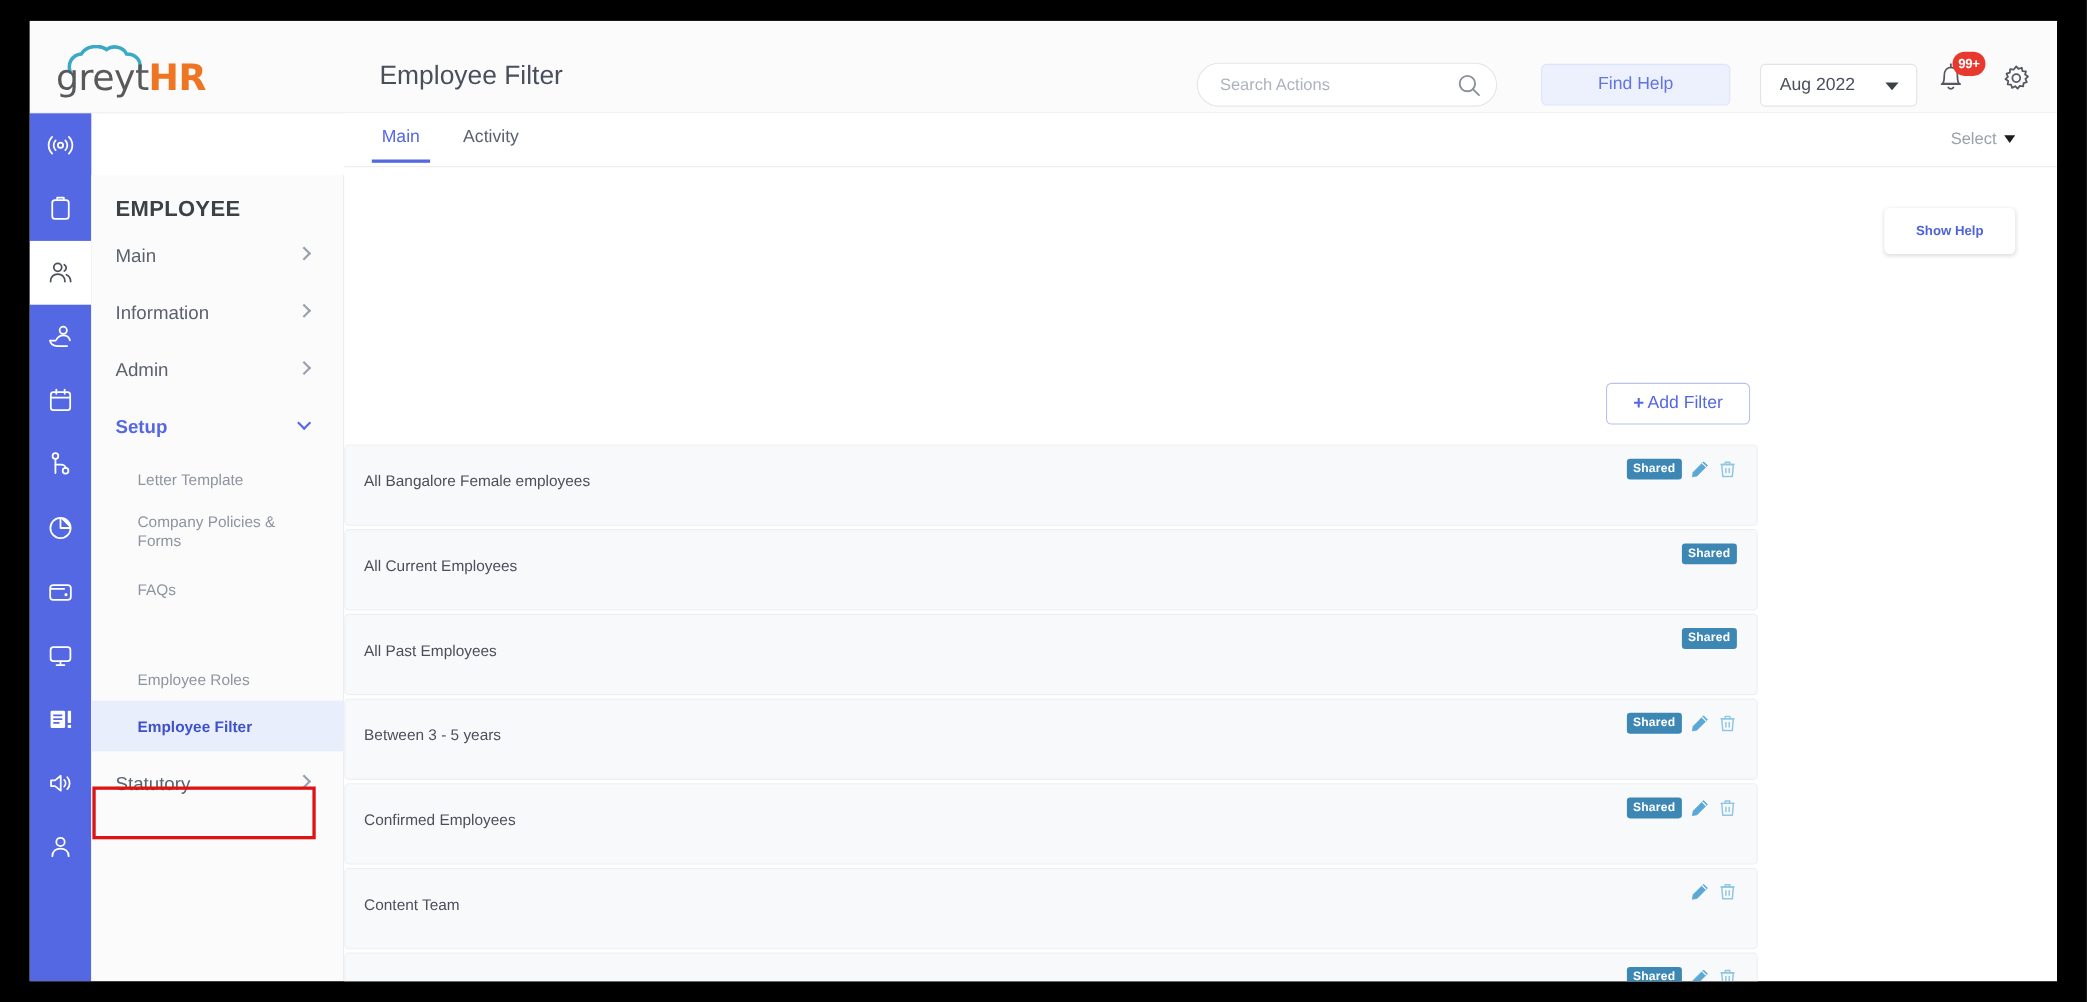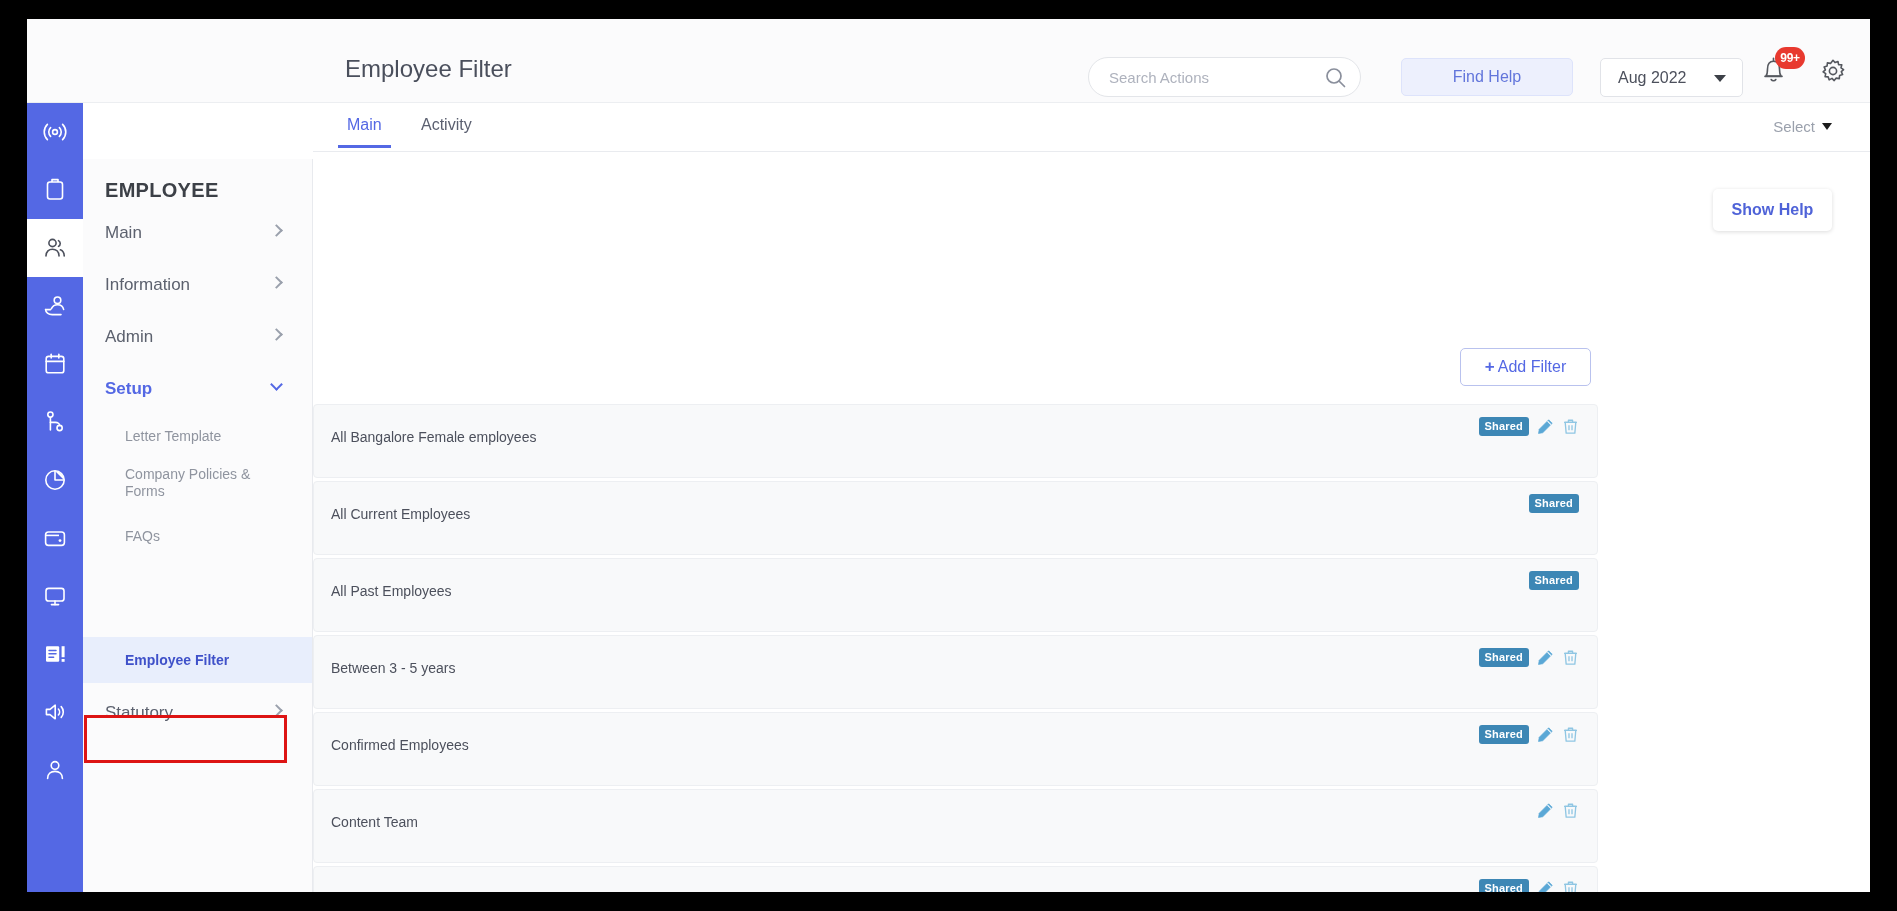--- a/index.html
+++ b/index.html
@@ -186,21 +186,21 @@
     width: 0; height: 0;
     border-left: 5px solid transparent; border-right: 5px solid transparent;
     border-top: 7px solid #1c1c1c;
   }
 
   .show-help {
     position: absolute; right: 38px; top: 86px;
     width: 119px; height: 42px;
     background: #fff; border-radius: 5px;
     box-shadow: 0 1px 4px rgba(0,0,0,0.14);
-    color: #4f63d8; font-size: 16px; font-weight: 700;
+    color: #4f63d8; font-size: 12px; font-weight: 700;
     display: flex; align-items: center; justify-content: center;
     cursor: pointer;
   }
   .add-filter {
     position: absolute; left: 1147px; top: 245px;
     width: 131px; height: 38px;
     background: #ffffff; border: 1px solid #b9c2ee; border-radius: 5px;
     color: #5468e4; font-size: 16px;
     display: flex; align-items: center; justify-content: center; gap: 3px;
     cursor: pointer;
@@ -233,20 +233,26 @@
   }
   .act-icon { cursor: pointer; width: 17px; height: 17px; }
 </style>
 </head>
 <body>
 
 <div class="frame">
 
   <div class="header">
 
+    <div class="logo">
+      <svg class="logo-cloud" width="74" height="26" viewBox="0 0 74 26">
+        <path d="M3 25 C0 17 4 9 13 8 C17 1 29 -1 36 4 C41 0 51 1 54 8 C63 8 68 15 66 22" fill="none" stroke="#3aa9c8" stroke-width="3.2" stroke-linecap="round"></path>
+      </svg>
+      <div class="logo-text"><span>greyt</span><b>HR</b></div>
+    </div>
 
     <div class="page-title">Employee Filter</div>
 
     <div class="search-box">
       <input type="text" placeholder="Search Actions" style="">
       <span class="search-icon-wrap">
         <svg width="21" height="21" viewBox="0 0 21 21">
           <circle cx="9" cy="9" r="7" fill="none" stroke="#8a8f9c" stroke-width="1.7"></circle>
           <line x1="14" y1="14" x2="19.5" y2="19.5" stroke="#8a8f9c" stroke-width="1.7" stroke-linecap="round"></line>
         </svg>
@@ -428,20 +434,23 @@
 
     <div class="nav-sub" style="top:254px">
       <span class="lbl">Letter Template</span>
     </div>
     <div class="nav-sub two-line" style="top:296px">
       <span class="lbl" style="max-width:140px">Company Policies &amp; Forms</span>
     </div>
     <div class="nav-sub" style="top:354px">
       <span class="lbl">FAQs</span>
     </div>
+    <div class="nav-sub" style="top:436px">
+      <span class="lbl">Employee Roles</span>
+    </div>
     <div class="nav-sub selected" style="top:478px">
       <span class="lbl">Employee Filter</span>
     </div>
 
     <div class="nav-group" style="top:528px">
       <span class="lbl">Statutory</span>
       <span class="chev"></span>
     </div>
 
   </div>

